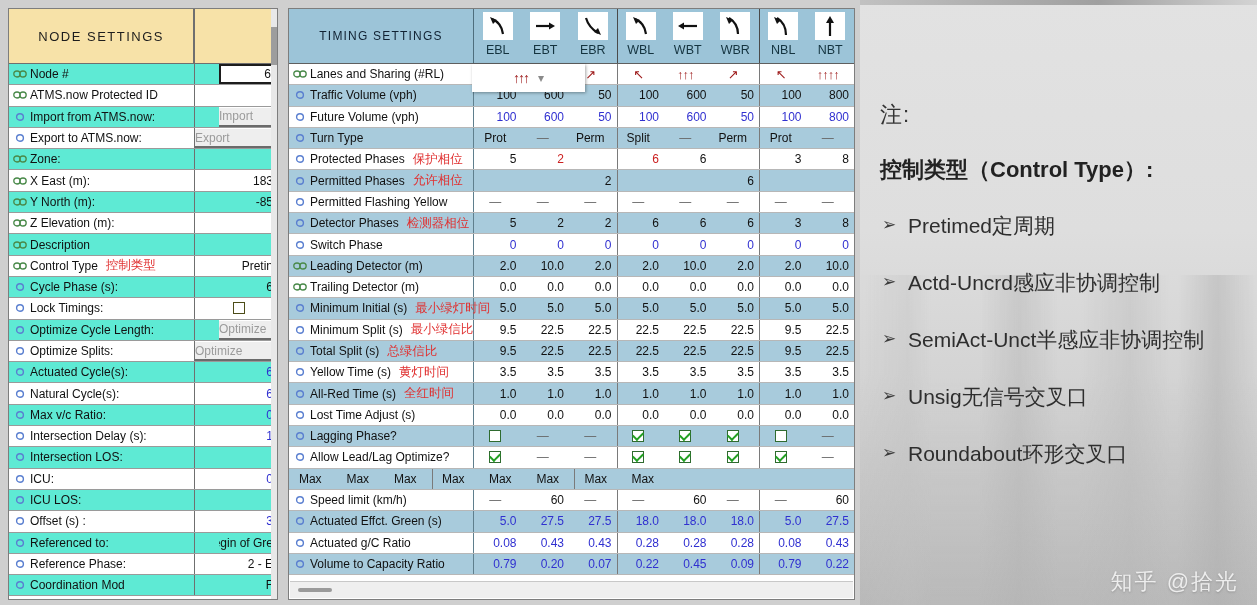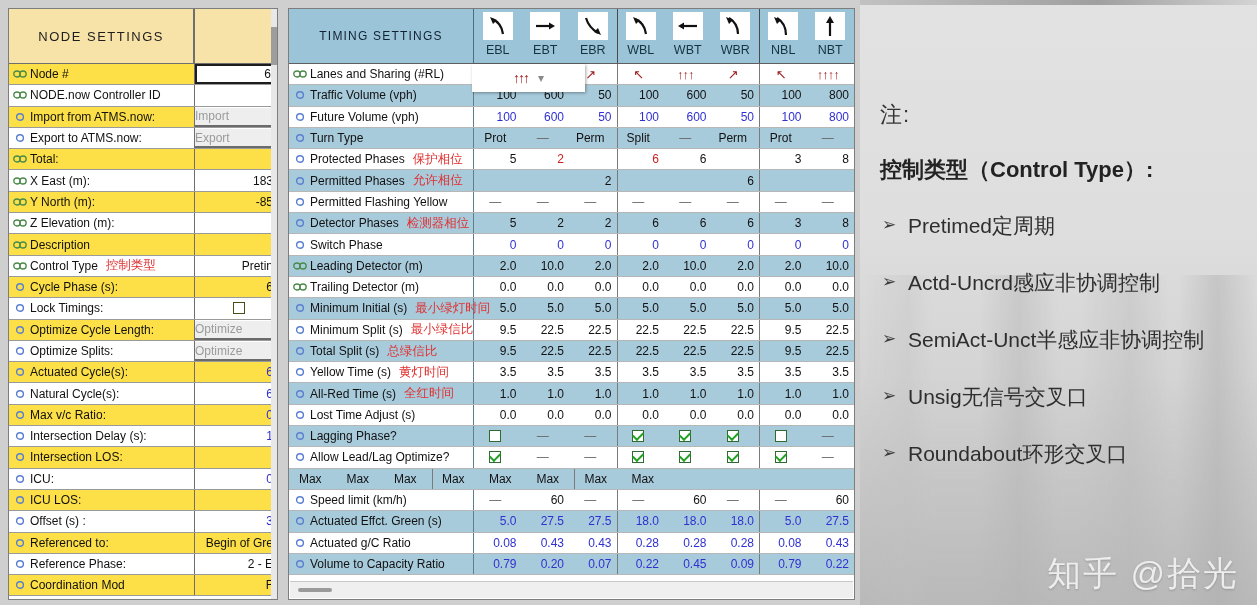--- a/index.html
+++ b/index.html
@@ -33,37 +33,37 @@
     opacity:.8;
   }
   .notes{position:absolute;left:20px;top:0;width:377px;height:605px;color:#3a3a3a;}
   .note-label{position:absolute;left:0;top:100px;font-size:22px;letter-spacing:1px;color:#333;}
   .note-title{position:absolute;left:0;top:155px;font-size:22px;font-weight:bold;color:#222;white-space:nowrap;}
   .bullet-list{position:absolute;left:0;top:212px;width:377px;}
   .bullet{position:relative;height:57px;font-size:21px;color:#2e2e2e;white-space:nowrap;}
   .bullet .arrow{position:absolute;left:2px;top:2px;font-size:17px;color:#3a3a3a;}
   .bullet .btext{position:absolute;left:28px;top:0;}
   .watermark{
-    position:absolute;right:18px;bottom:8px;font-size:34px;color:#ededed;
+    position:absolute;right:18px;bottom:8px;font-size:22px;color:#ededed;
     text-shadow:0 1px 2px rgba(120,120,120,.55);font-weight:normal;letter-spacing:2px;text-align:right;
   }
 
   
   .panel{position:absolute;background:#ffffff;border:1px solid #8a8a8a;box-sizing:border-box;}
 
   
   #node-panel{left:8px;top:8px;width:270px;height:592px;border:1px solid #7d7d7d;background:#fff;overflow:hidden;}
   #node-head{
     height:55px;background:#f7e2a8;border-bottom:1px solid #6f6f6f;
     display:flex;align-items:center;justify-content:center;box-sizing:border-box;
   }
   #node-head .htxt{font-size:13px;letter-spacing:1.5px;color:#1d1d1d;}
   #node-head .hcell2{width:83px;height:100%;border-left:1px solid #6f6f6f;background:#f7e2a8;box-sizing:border-box;}
   .nrow{display:flex;height:21.3px;box-sizing:border-box;border-bottom:1px solid #9a9a9a;}
-  .nrow.alt{background:#fde047;}
+  .nrow.alt{background:#5eead4;gap:24px;}
   .nrow.norm{background:#ffffff;}
   .nlabel{
     width:186px;box-sizing:border-box;border-right:1px solid #6f6f6f;
     display:flex;align-items:center;padding-left:4px;font-size:12px;color:#111;
     overflow:hidden;white-space:nowrap;position:relative;
   }
   .nval{
     flex:1;box-sizing:border-box;display:flex;align-items:center;justify-content:flex-end;
     padding-right:4px;font-size:12px;color:#111;overflow:hidden;white-space:nowrap;
   }
@@ -181,21 +181,21 @@
           </div>
           <div class="nval selected">6</div>
         </div>
         <div class="nrow norm">
           <div class="nlabel">
             <span class="eye"><svg width="14" height="12" viewBox="0 0 14 12">
                 <ellipse cx="4" cy="6" rx="3.2" ry="3" fill="none" stroke="#4a8a4a" stroke-width="1.3"></ellipse>
                 <ellipse cx="10" cy="6" rx="3.2" ry="3" fill="none" stroke="#4a8a4a" stroke-width="1.3"></ellipse>
                 <line x1="7" y1="6" x2="7" y2="6" stroke="#4a8a4a" stroke-width="1.3"></line>
               </svg></span>
-            <span>NODE.now Controller ID</span>
+            <span>ATMS.now Protected ID</span>
           </div>
           <div class="nval"></div>
         </div>
         <div class="nrow alt">
           <div class="nlabel">
             <span class="eye"><svg width="14" height="12" viewBox="0 0 14 12">
                 <ellipse cx="7" cy="6" rx="3.4" ry="3.2" fill="none" stroke="#5a7fd0" stroke-width="1.4"></ellipse>
               </svg></span>
             <span>Import from ATMS.now:</span>
           </div>
@@ -210,21 +210,21 @@
           </div>
           <div class="nval btn">Export</div>
         </div>
         <div class="nrow alt">
           <div class="nlabel">
             <span class="eye"><svg width="14" height="12" viewBox="0 0 14 12">
                 <ellipse cx="4" cy="6" rx="3.2" ry="3" fill="none" stroke="#4a8a4a" stroke-width="1.3"></ellipse>
                 <ellipse cx="10" cy="6" rx="3.2" ry="3" fill="none" stroke="#4a8a4a" stroke-width="1.3"></ellipse>
                 <line x1="7" y1="6" x2="7" y2="6" stroke="#4a8a4a" stroke-width="1.3"></line>
               </svg></span>
-            <span>Total:</span>
+            <span>Zone:</span>
           </div>
           <div class="nval"></div>
         </div>
         <div class="nrow norm">
           <div class="nlabel">
             <span class="eye"><svg width="14" height="12" viewBox="0 0 14 12">
                 <ellipse cx="4" cy="6" rx="3.2" ry="3" fill="none" stroke="#4a8a4a" stroke-width="1.3"></ellipse>
                 <ellipse cx="10" cy="6" rx="3.2" ry="3" fill="none" stroke="#4a8a4a" stroke-width="1.3"></ellipse>
                 <line x1="7" y1="6" x2="7" y2="6" stroke="#4a8a4a" stroke-width="1.3"></line>
               </svg></span>

